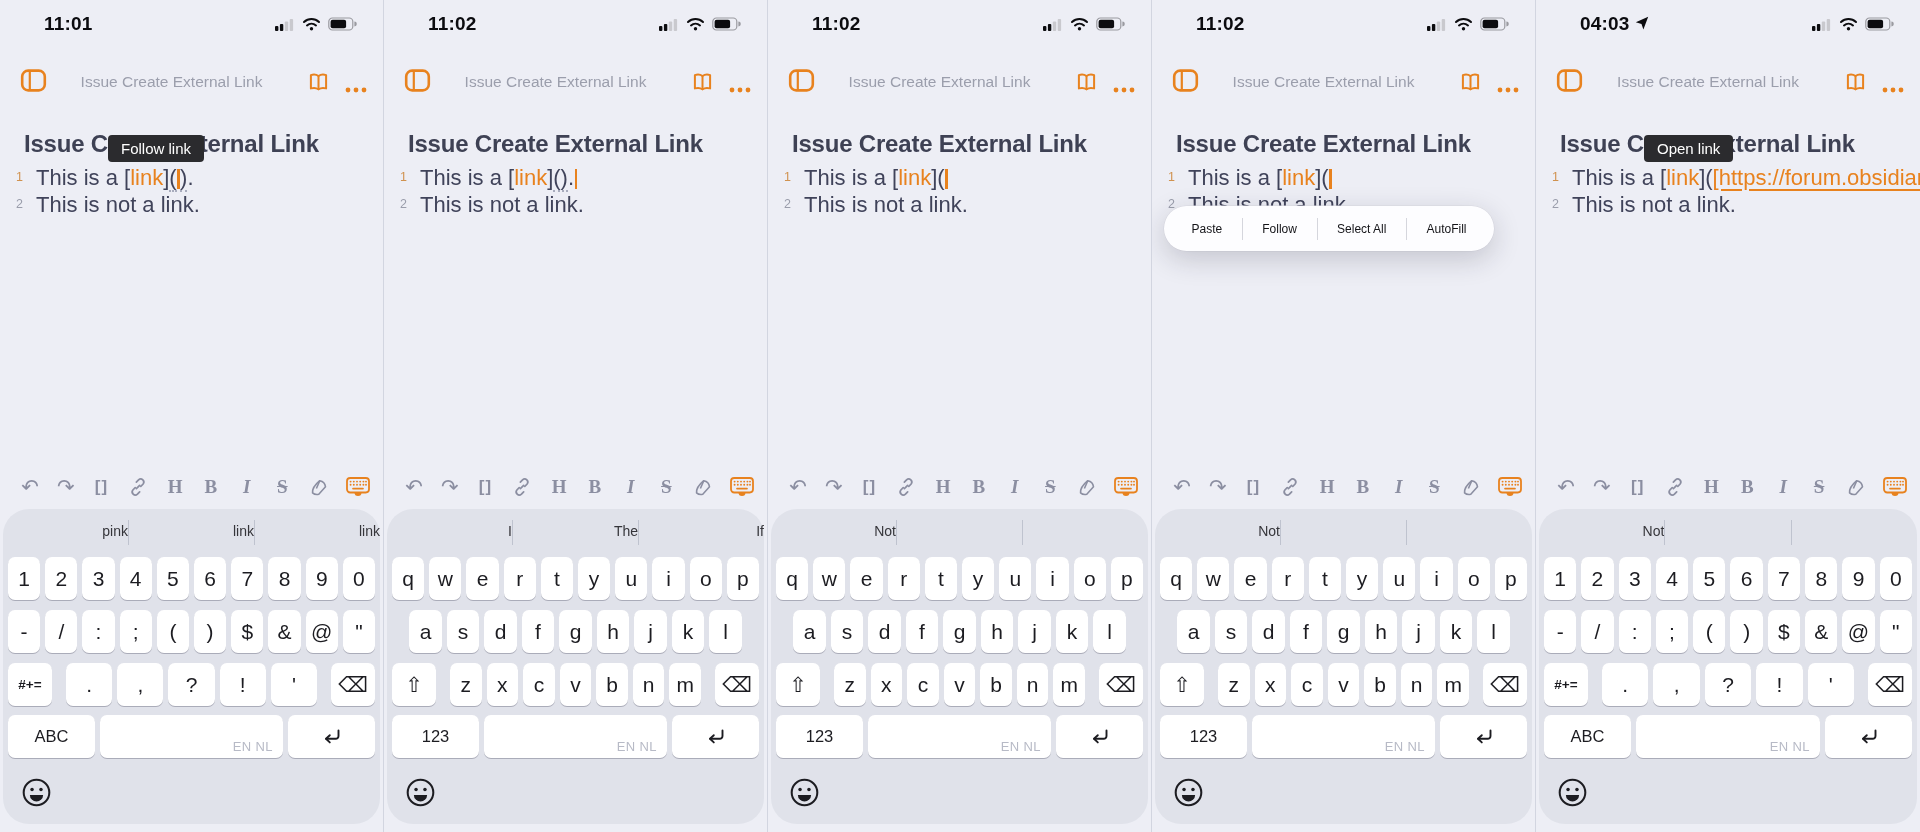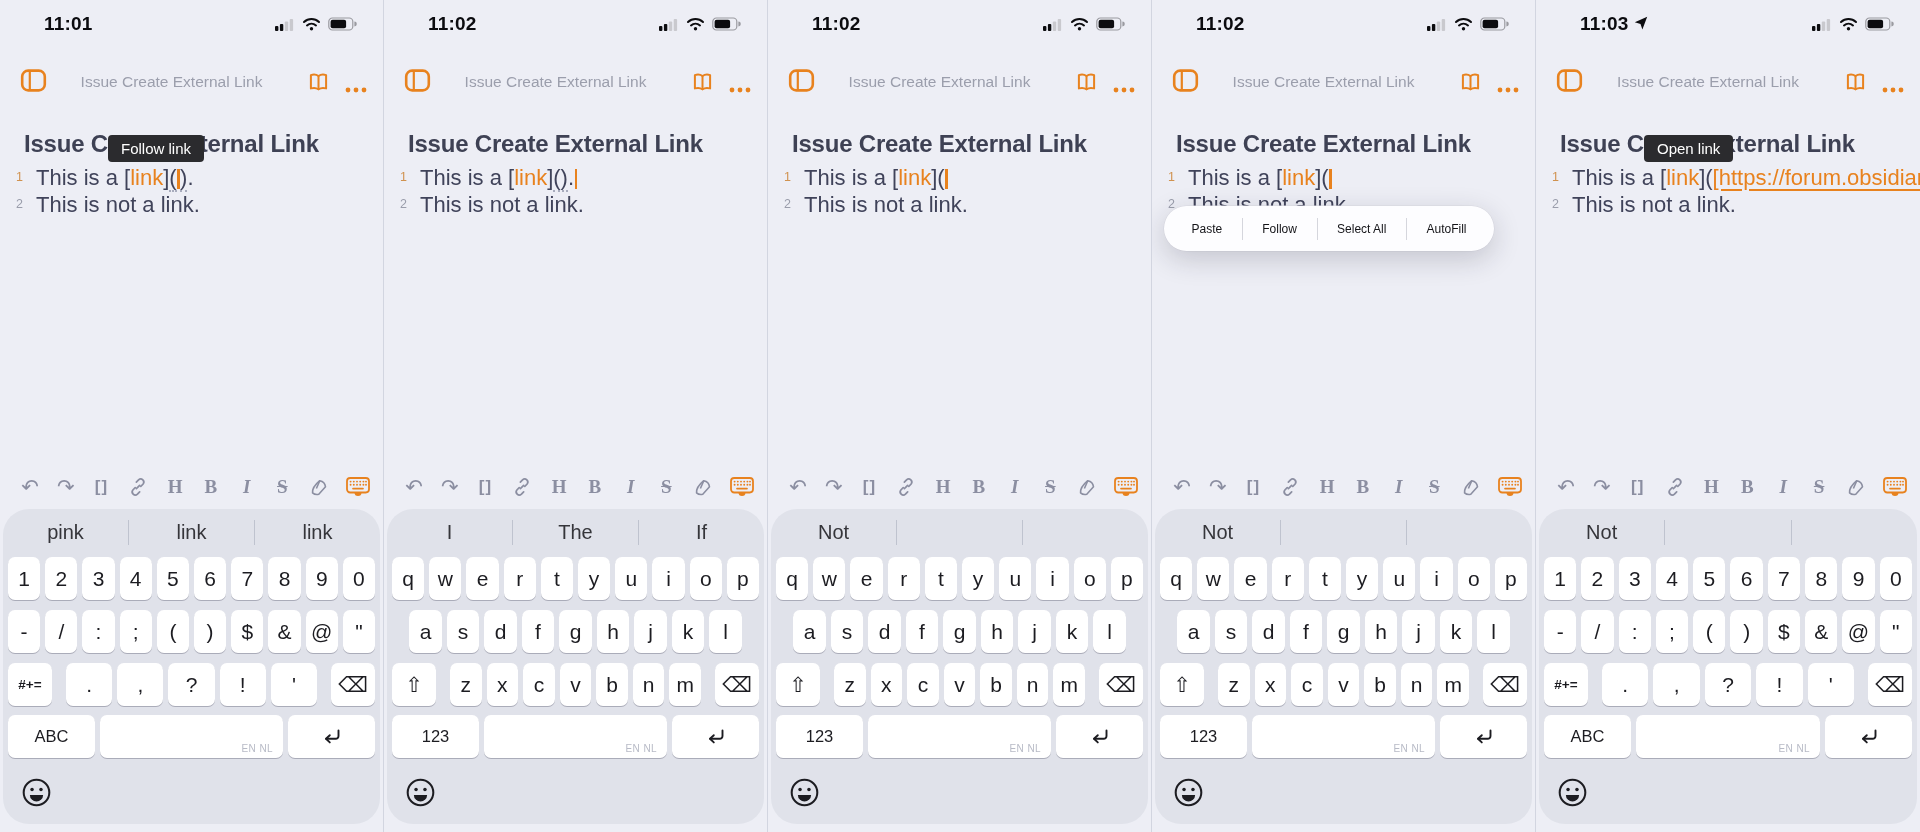--- a/index.html
+++ b/index.html
@@ -42,35 +42,35 @@
   .tb.tb-glyph{font-size:21px;line-height:20px;}
   .tb.tb-brackets{font-size:17px;font-weight:600;letter-spacing:1px;}
   .tb.tb-serif{font-family:"Liberation Serif",serif;font-size:19px;font-weight:600;}
   .tb.tb-bold{font-weight:800;}
   .tb.tb-italic{font-style:italic;font-weight:600;}
   .tb.tb-strike{text-decoration:line-through;}
   .tb.tb-accent{color:var(--accent);}
   
   .kb{position:absolute;top:509px;left:3px;right:3px;bottom:8px;background:var(--kb-bg,#e0e2ea);border-radius:26px;z-index:3;}
   .preds{position:absolute;top:0;left:0;right:0;height:47px;display:flex;align-items:center;}
-  .pred{flex:1;text-align:center;font-size:20px;color:#35353a;cursor:pointer;min-height:20px;}
+  .pred{flex:1;text-align:right;font-size:14px;color:#35353a;cursor:pointer;min-height:20px;}
   .pdiv{width:1px;height:25px;background:#bfc3cf;flex:none;}
   .krow{position:absolute;left:5px;right:5px;height:43px;display:flex;gap:5px;}
   .r1{top:48px;} .r2{top:101px;} .r3{top:154px;} .r4{top:206px;}
   .r2.centered{justify-content:center;}
   .key{background:#ffffff;border-radius:7px;box-shadow:0 1px 0 rgba(55,58,80,.32);display:flex;align-items:center;justify-content:center;font-size:21px;color:var(--key-text,#1c1c21);cursor:pointer;}
   .key.f1{flex:1;}
   .key.fixed{width:32.5px;flex:none;}
   .key.w-side3{width:44px;flex:none;}
   .key.spec{font-size:13.5px;font-weight:600;}
   .key.glyph{font-size:21px;}
   .key.w-side4{width:87px;flex:none;}
   .key.small{font-size:16.5px;}
   .key.space{flex:1;position:relative;}
-  .hint{position:absolute;right:10px;bottom:4px;font-size:10px;color:#b7bac6;letter-spacing:.4px;margin-top:32px;}
+  .hint{position:absolute;right:10px;bottom:4px;font-size:13px;color:#b7bac6;letter-spacing:.4px;margin-top:32px;}
   .r3mid{flex:1;display:flex;gap:5px;margin:0 9px;}
   .r3mid .key{flex:1;}
   .emoji{position:absolute;left:17px;bottom:15px;width:33px;height:33px;cursor:pointer;display:inline-flex;}
 </style>
 </head>
 <body>
 
 <div class="strip" id="strip">
     <section class="panel">
       <div class="status">
@@ -741,21 +741,21 @@
             <circle cx="12.4" cy="13.8" r="1.8" fill="#1c1c21"></circle>
             <circle cx="21.6" cy="13.8" r="1.8" fill="#1c1c21"></circle>
             <path d="M10.2 19.5 a6.8 6.8 0 0 0 13.6 0 Z" fill="#1c1c21"></path>
           </svg>
         </span>
       </div>
     </section>
     <section class="panel">
       <div class="status">
         <div class="time">
-          <span>11:03</span>
+          <span>04:03</span>
           <span><svg width="14" height="14" viewBox="0 0 14 14">
               <path d="M13.2 0.8 L0.8 6.2 L6.5 8.1 L8.4 13.6 Z" fill="#0c0c0f"></path>
             </svg></span>
         </div>
         <div class="sicons">
           <span>
             <svg width="20" height="14" viewBox="0 0 20 14">
               <rect x="0" y="9" width="3.4" height="5" rx="1" fill="#0c0c0f"></rect>
               <rect x="4.9" y="7" width="3.4" height="7" rx="1" fill="#0c0c0f"></rect>
               <rect x="9.8" y="4.5" width="3.4" height="9.5" rx="1" fill="#c9c9ce"></rect>

